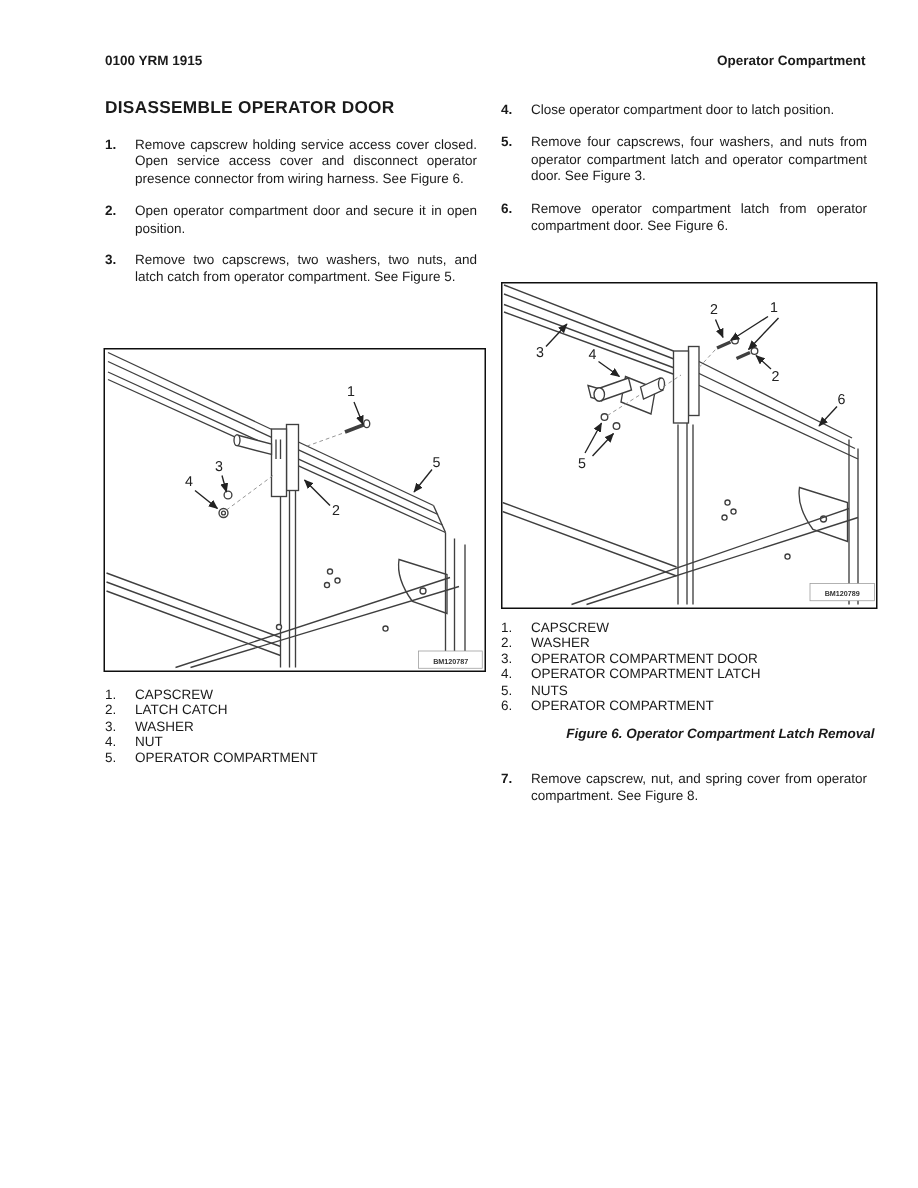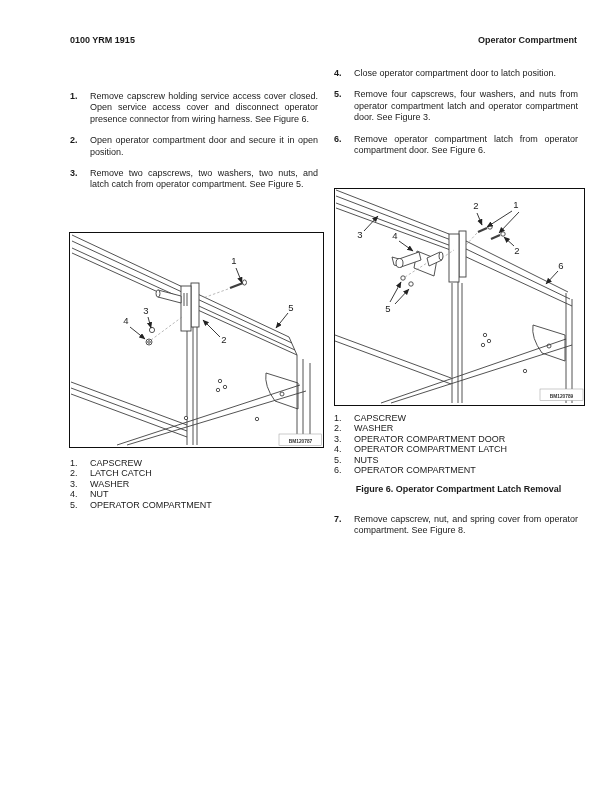--- a/index.html
+++ b/index.html
@@ -17,37 +17,38 @@
   .step-text{flex:1;text-align:justify;}
   .figure-box{position:absolute;border:1.5px solid #0e0e0e;background:#fff;}
   .fig5{left:69px;top:232px;width:253px;height:214px;}
   .fig6{left:334px;top:188px;width:249px;height:216px;}
   .figure-box svg{display:block;width:100%;height:100%;}
   .parts{position:absolute;font-size:9px;line-height:10.4px;}
   .parts5{left:70px;top:458px;width:248px;}
   .parts6{left:334px;top:413px;width:244px;}
   .part-row{display:flex;}
   .part-num{width:20px;flex:none;}
-  .caption{position:absolute;font-size:9px;font-weight:bold;text-align:center;}
+  .caption{position:absolute;font-size:9px;font-weight:bold;font-style:italic;text-align:right;}
   .cap5{left:69px;top:517px;width:253px;}
   .cap6{left:334px;top:484px;width:249px;}
   .step7-wrap{position:absolute;left:334px;top:514px;width:244px;}
   .page-num{position:absolute;right:37px;top:739px;font-size:9px;font-weight:bold;}
   svg text{font-family:"Liberation Sans",sans-serif;fill:#222;}
   .callout-t{font-size:9.5px;}
   .bm-t{font-size:4.8px;font-weight:bold;fill:#333;}
 </style>
 </head>
 <body>
 
 <div class="page">
 
   <div class="hdr hdr-left">0100 YRM 1915</div>
   <div class="hdr hdr-right">Operator Compartment</div>
 
+  <div class="doc-title">DISASSEMBLE OPERATOR DOOR</div>
 
   <div class="col col-left">
     <div class="step">
       <span class="step-num">1.</span>
       <span class="step-text">Remove capscrew holding service access cover closed. Open service access cover and disconnect operator presence connector from wiring harness. See Figure 6.</span>
     </div>
     <div class="step">
       <span class="step-num">2.</span>
       <span class="step-text">Open operator compartment door and secure it in open position.</span>
     </div>

